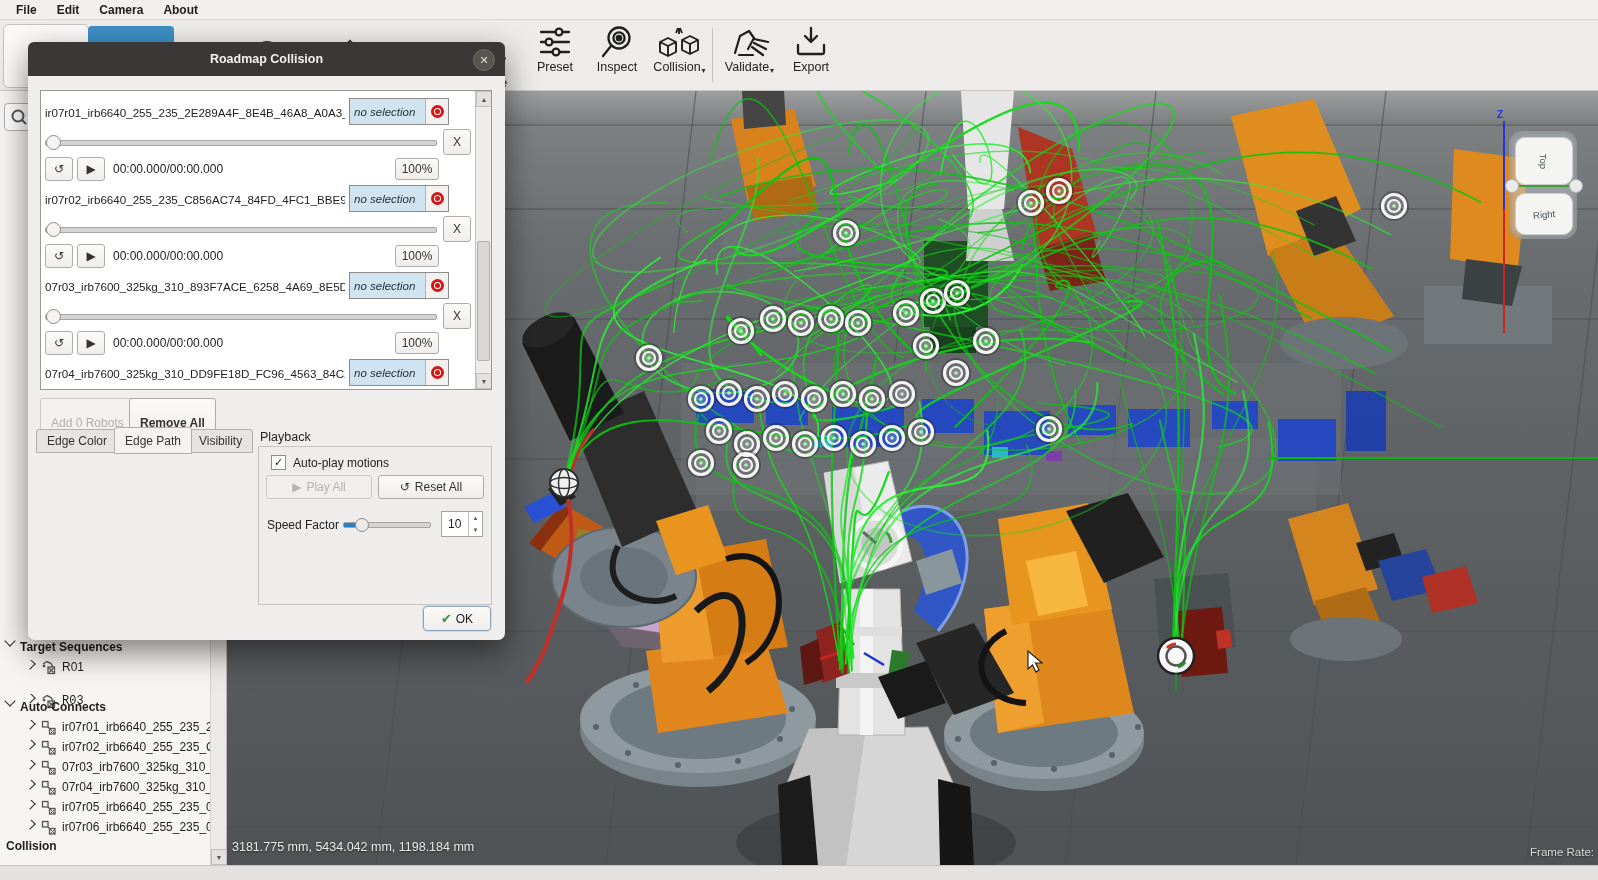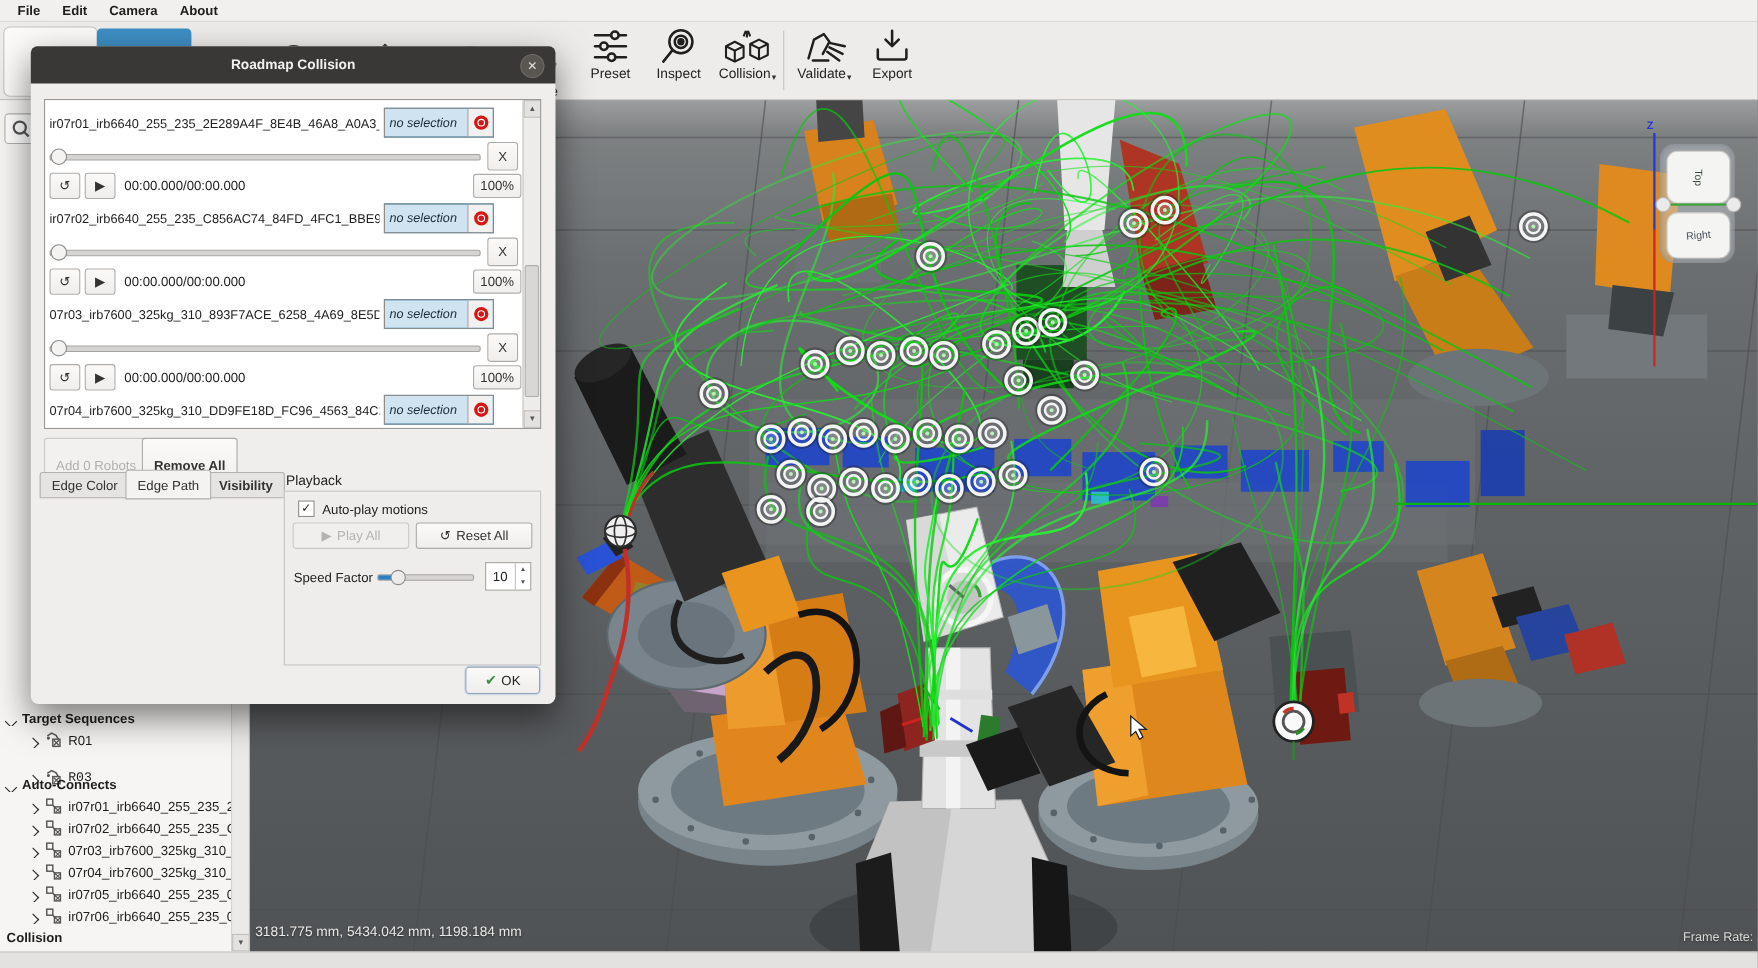--- a/index.html
+++ b/index.html
@@ -15,21 +15,21 @@
   .ghost-blue{position:absolute;left:88px;top:6px;width:86px;height:46px;background:#3e8fc4;border-radius:4px;}
   .tbtn{position:absolute;top:5px;width:62px;text-align:center;cursor:default;}
   .tbtn svg{display:block;margin:0 auto;}
   .tlabel{font-size:12.5px;color:#222;margin-top:1px;white-space:nowrap;}
   .tcaret{font-size:8px;color:#333;position:relative;top:2px;left:1px;}
   .tsep{position:absolute;top:8px;width:1px;height:54px;background:#c4c2c0;}
   #tb-partial-label{position:absolute;left:496px;top:56px;font-size:12.5px;color:#222;}
   
   #sidebar{position:absolute;top:91px;left:0;width:226px;bottom:14px;background:#f6f5f3;border-right:1px solid #b9b7b5;z-index:2;}
   #side-search{position:absolute;left:4px;top:12px;width:214px;height:26px;background:#fff;border:1px solid #b3b1af;border-radius:4px;}
-  .trow{position:absolute;left:0;height:20px;display:flex;align-items:flex-end;font-size:12px;color:#1e1e1e;
+  .trow{position:absolute;left:0;height:20px;display:flex;align-items:flex-start;font-size:12px;color:#1e1e1e;
         white-space:nowrap;overflow:hidden;width:208px;cursor:default;}
   .trow.bold{font-weight:700;}
   .chev{width:7px;height:7px;border-right:1.8px solid #2a2a2a;border-bottom:1.8px solid #2a2a2a;display:inline-block;flex:none;}
   .chev.right{transform:rotate(-45deg);margin:0 7px 0 8px;}
   .chev.down{transform:rotate(45deg);margin:-3px 6px 0 6px;}
   .tico{flex:none;margin-right:6px;}
   #side-scroll{position:absolute;right:0;top:0;bottom:0;width:15px;background:#eceae8;border-left:1px solid #d4d2d0;}
   .scroll-arrow{position:absolute;left:0;width:14px;height:14px;background:#e4e2e0;border:1px solid #c2c0be;
                 display:flex;align-items:center;justify-content:center;font-size:7px;color:#555;}
   
@@ -68,21 +68,21 @@
   .rec-dot{width:7px;height:7px;border-radius:50%;border:3.5px solid #d31717;background:#fff;position:relative;}
   .rec-dot::after{content:"";position:absolute;left:1px;top:1px;width:5px;height:5px;background:#d31717;border-radius:50%;}
   .rslider{position:absolute;left:2px;top:38px;width:392px;height:14px;cursor:pointer;}
   .rtrack{position:absolute;left:0;right:0;top:5px;height:4px;background:#d6d4d2;border:1px solid #a6a4a2;border-radius:2px;}
   .rhandle{position:absolute;left:1px;top:0;width:13px;height:13px;border-radius:50%;background:#f4f3f1;border:1px solid #8e8c8a;}
   .btnface{background:linear-gradient(#fbfaf9,#efeeec);border:1px solid #aeacaa;border-radius:3px;color:#333;}
   .rx{position:absolute;left:400px;top:32px;width:26px;height:24px;font-size:12px;display:flex;align-items:center;justify-content:center;cursor:pointer;}
   .rctl{position:absolute;left:2px;top:60px;display:flex;align-items:center;}
   .sbtn{width:26px;height:22px;font-size:12px;display:flex;align-items:center;justify-content:center;margin-right:4px;cursor:pointer;}
   .rtime{font-size:12px;color:#222;margin-left:4px;}
-  .rpct{position:absolute;left:352px;top:61px;width:42px;height:20px;display:flex;align-items:center;justify-content:center;font-size:12px;margin-left:35px;}
+  .rpct{position:absolute;left:352px;top:61px;width:42px;height:20px;display:flex;align-items:center;justify-content:center;font-size:12px;}
   .vscroll{position:absolute;right:0;top:0;width:15px;height:298px;background:#edecea;border-left:1px solid #c5c3c1;}
   .vthumb{position:absolute;left:1px;right:1px;top:150px;height:118px;background:#d9d7d5;border:1px solid #b2b0ae;border-radius:2px;}
   .dlg-btn{position:absolute;height:23px;font-size:12px;display:flex;align-items:center;justify-content:center;padding:12px 10px;cursor:pointer;}
   #add-btn{left:12px;top:356px;color:#b2b0ae;background:#f2f1ef;border:1px solid #cbc9c7;border-radius:3px;}
   #remove-btn{left:101px;top:356px;font-weight:700;}
   .tab{position:absolute;top:387px;height:22px;font-size:12px;display:flex;align-items:center;padding:0 10px;
        background:#e6e4e2;border:1px solid #b2b0ae;border-radius:3px 3px 0 0;color:#333;cursor:pointer;}
   .tab.active{background:#f4f3f1;height:25px;top:385px;z-index:2;}
   #tabpanel{position:absolute;left:8px;top:409px;width:218px;height:152px;background:#f4f3f1;border:1px solid #b2b0ae;}
   .radio-row{position:absolute;left:12px;display:flex;align-items:center;gap:8px;font-size:12px;color:#222;cursor:pointer;}
@@ -843,21 +843,21 @@
         <div class="vthumb"></div>
         <div class="scroll-arrow" style="bottom:0;">▼</div>
       </div>
     </div>
 
     <div id="add-btn" class="dlg-btn">Add 0 Robots</div>
     <div id="remove-btn" class="dlg-btn btnface">Remove All</div>
 
     <div class="tab" style="left:8px;">Edge Color</div>
     <div class="tab active" style="left:86px;">Edge Path</div>
-    <div class="tab" style="left:160px;font-weight:bold;">Visibility</div>
+    <div class="tab" style="left:160px;">Visibility</div>
 
 
     <div id="pb-label">Playback</div>
     <div id="pb-group">
       <div class="cb-row">
         <span class="cb">✓</span>
         <span>Auto-play motions</span>
       </div>
       <div id="playall-btn" class="pb-btn">
         <span>▶</span>

